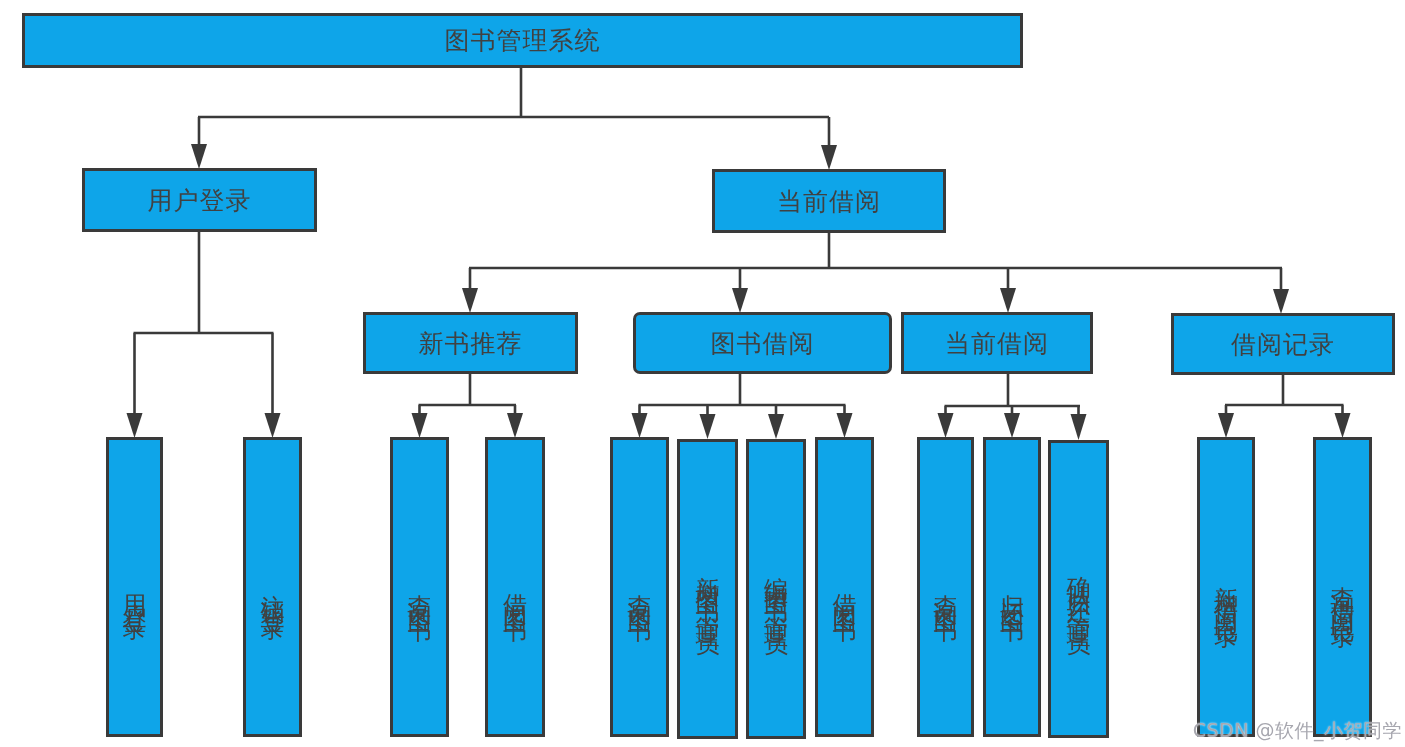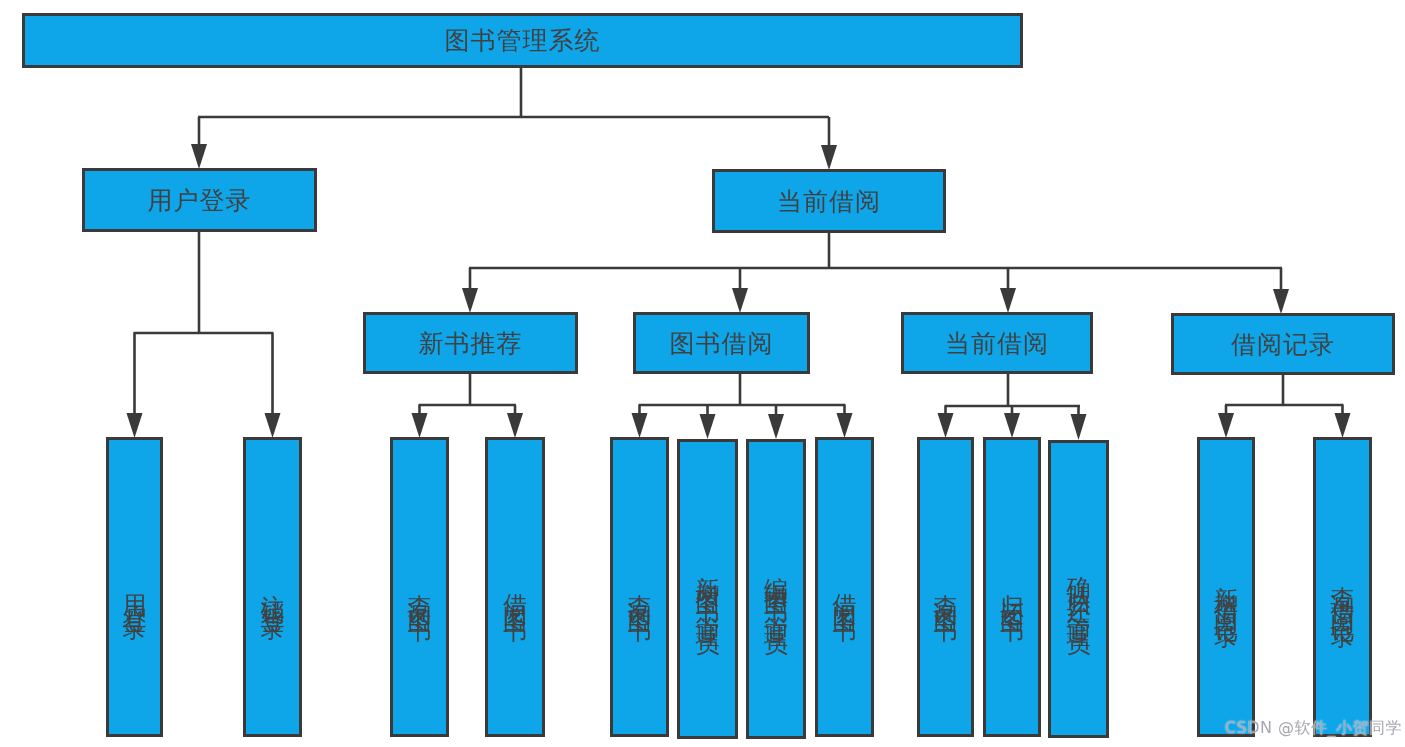--- a/index.html
+++ b/index.html
@@ -36,21 +36,21 @@
     text-orientation: mixed;
     font-size: 24px;
     letter-spacing: 8px;
     margin-bottom: -8px;
     white-space: nowrap;
   }
   .watermark {
     position: absolute;
     right: 3px;
     top: 718px;
-    font-size: 16px;
+    font-size: 19px;
     color: #a7a7af;
     letter-spacing: 0.5px;
     z-index: 3;
     text-shadow: 0 0 2px #ffffff;
   }
 </style>
 </head>
 <body>
 
 <div class="canvas">
@@ -94,21 +94,21 @@
       <polygon points="1334.5,413 1350.5,413 1342.5,438"></polygon>
     </g>
   </svg>
 
   <div class="box" style="left:22px; top:13px; width:1001px; height:55px;">图书管理系统</div>
 
   <div class="box" style="left:82px; top:168px; width:235px; height:64px;">用户登录</div>
   <div class="box" style="left:712px; top:169px; width:234px; height:64px;">当前借阅</div>
 
   <div class="box" style="left:363px; top:312px; width:215px; height:62px;text-align:right;">新书推荐</div>
-  <div class="box" style="left:633px; top:312px; width:177px; height:62px;">图书借阅</div>
+  <div class="box" style="left:633px; top:312px; width:259px; height:62px;border-radius:7px;">图书借阅</div>
   <div class="box" style="left:901px; top:312px; width:192px; height:62px;">当前借阅</div>
   <div class="box" style="left:1171px; top:313px; width:224px; height:62px;">借阅记录</div>
 
   <div class="box vbox" style="left:106px; top:437px; width:57px; height:300px;">
     <span>用户登录</span>
   </div>
   <div class="box vbox" style="left:243px; top:437px; width:59px; height:300px;">
     <span>注销登录</span>
   </div>
 

